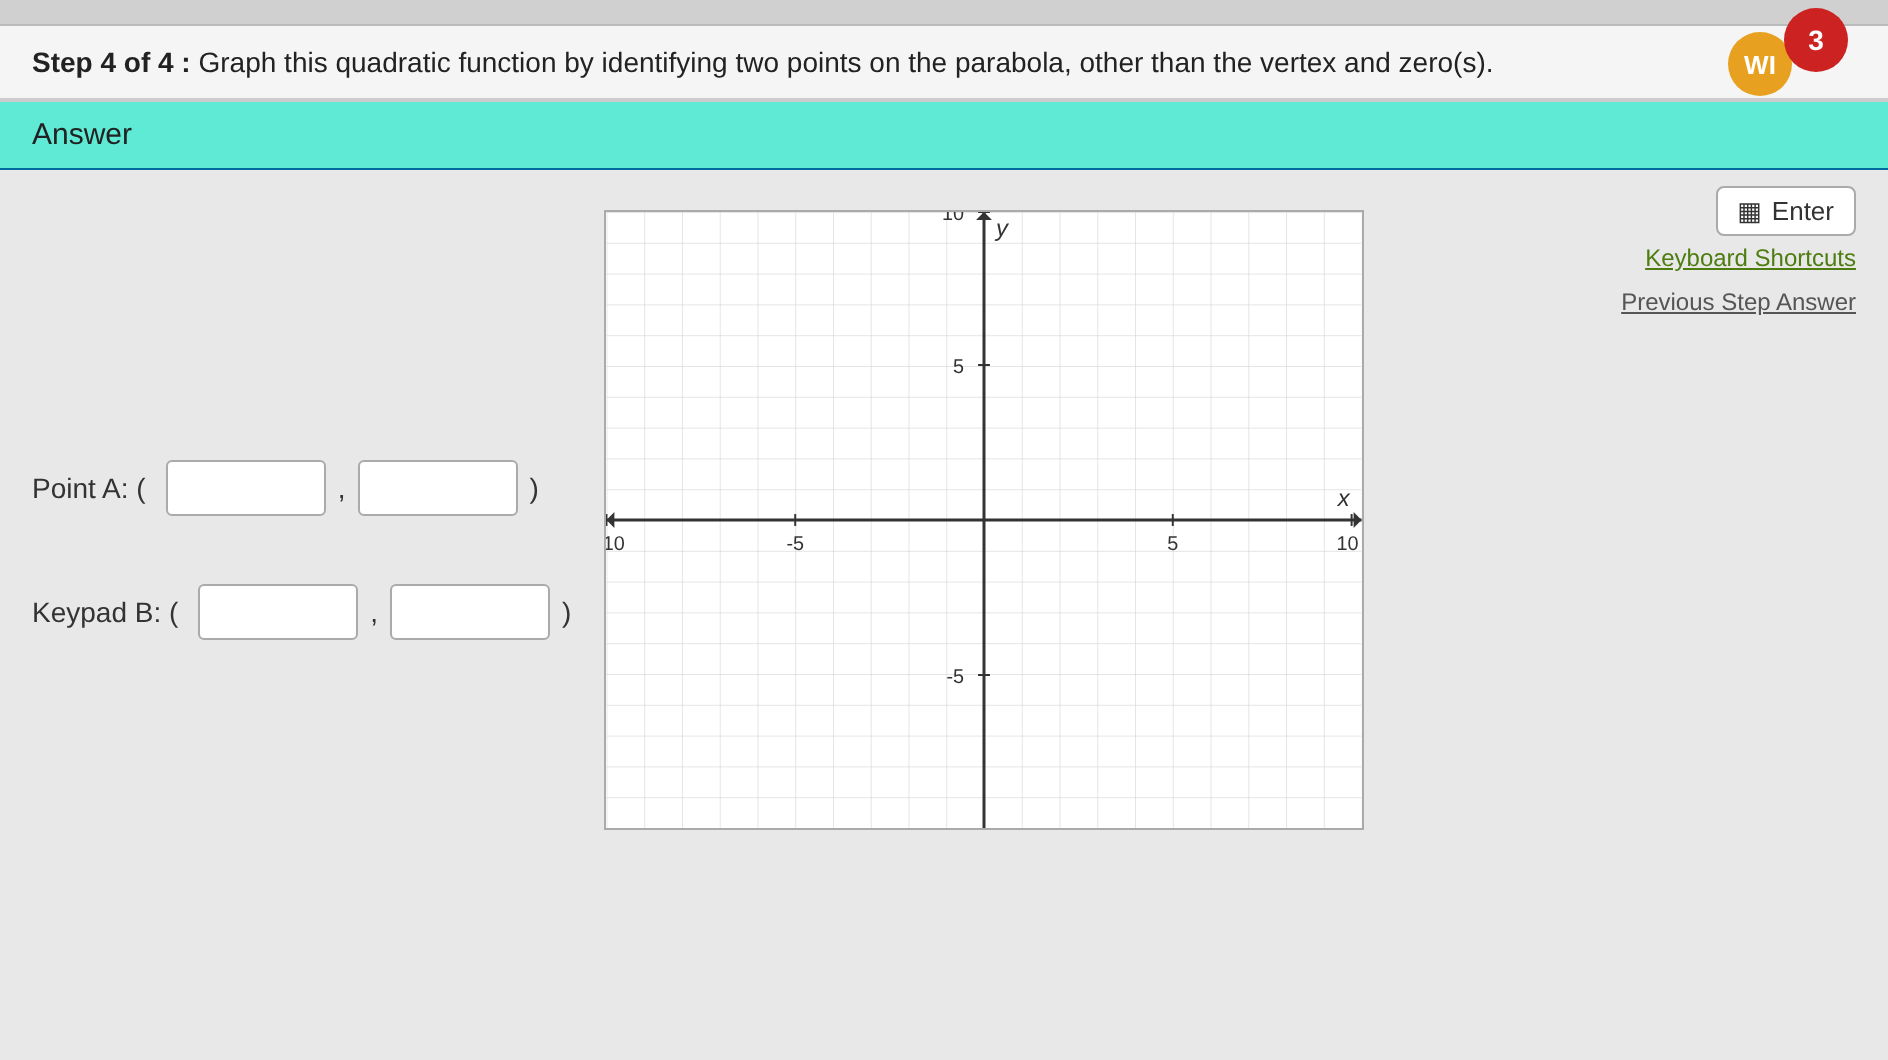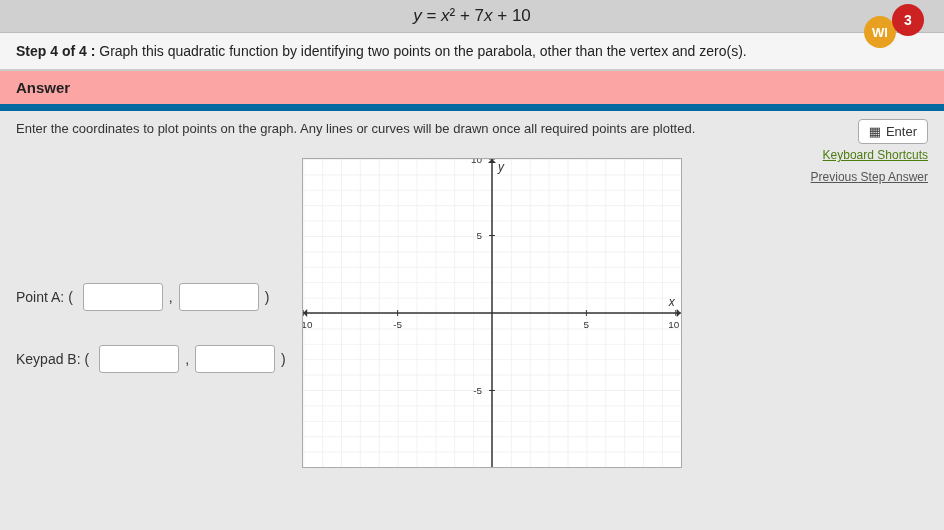--- a/index.html
+++ b/index.html
@@ -61,26 +61,26 @@
       font-size: 14px;
       color: #222;
     }
 
     .step-bar strong {
       font-weight: bold;
       text-align: center;
     }
 
     .answer-header {
-      background: #fca5a5;
-      border-bottom: 7px solid #0369a1;
+      background: #5eead4;
+      border-bottom: 1px solid #0369a1;
       border-top: 1px solid #ccc;
       padding: 8px 16px;
       font-size: 15px;
-      font-weight: bold;
+      font-weight: normal;
       color: #222;
     }
 
     .answer-body {
       padding: 10px 16px;
       position: relative;
     }
 
     .right-controls {
       position: absolute;
@@ -176,23 +176,20 @@
     .graph-svg {
       display: block;
     }
 
     
   </style>
 </head>
 <body>
 
 <div class="top-bar">
-  <span>
-    <i>y</i> = <i>x</i>² + 7<i>x</i> + 10
-  </span>
   <div class="avatar">WI</div>
   <div class="notif-badge">3</div>
 </div>
 
 <div class="step-bar">
   <strong>Step 4 of 4 :</strong><span> Graph this quadratic function by identifying two points on the parabola, other than the vertex and zero(s).</span>
 </div>
 
 <div class="answer-header">
   <span>Answer</span>
@@ -202,21 +199,20 @@
 
   <div class="right-controls">
     <button class="keypad-btn">
       <span>▦</span>
       <span>Enter</span>
     </button>
     <span class="keyboard-shortcuts-link">Keyboard Shortcuts</span>
     <span class="previous-step-link">Previous Step Answer</span>
   </div>
 
-  <p class="instruction-text">Enter the coordinates to plot points on the graph. Any lines or curves will be drawn once all required points are plotted.</p>
 </div>
 
 <div class="main-content">
 
   <div class="points-section">
 
     <div class="point-row">
       <span class="point-label">Point A: (</span>
       <input class="point-input" type="text" style="">
       <span>,</span>

